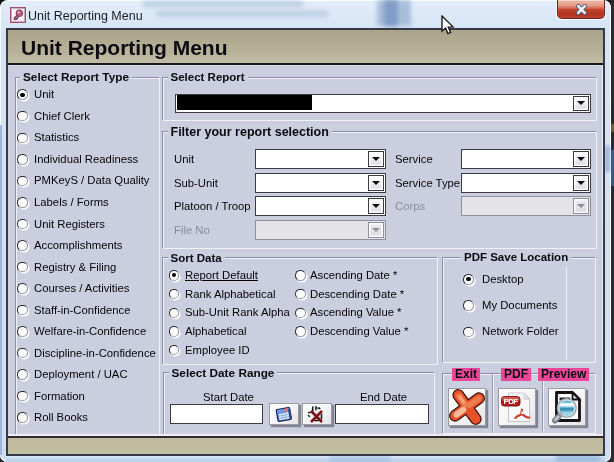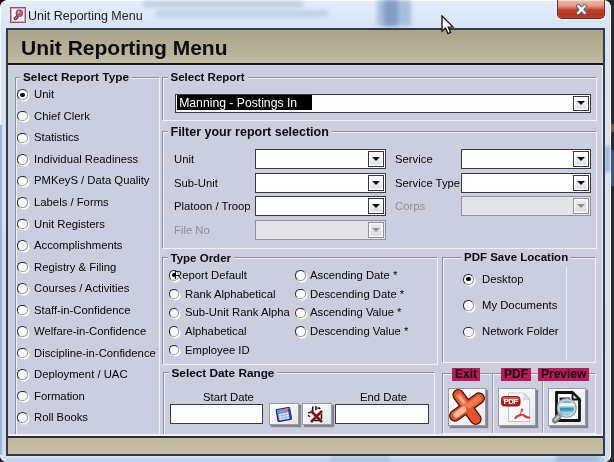--- a/index.html
+++ b/index.html
@@ -37,21 +37,21 @@
 .combo .btn::after{content:"";position:absolute;left:3px;top:50%;margin-top:-2px;width:0;height:0;border:4px solid transparent;border-top:4.6px solid #0c0c0c;}
 .combo.dis{background:#e3e3e8;border-color:#8f8f9e;}
 .combo.dis .btn{background:linear-gradient(180deg,#ececf0,#d8d8de);border-color:#8f8f9e;}
 .combo.dis .btn::after{border-top-color:#8e8e99;}
 
 .tbox{background:#fff;border:1px solid #3a3a40;box-sizing:border-box;}
 
 .sbtn{background:linear-gradient(135deg,#fdfdfd 0%,#f2f2f4 60%,#e4e4e8 100%);border:1px solid #9a9aa4;box-shadow:inset 1px 1px 0 #fff,2px 2px 1px rgba(70,70,82,.55);box-sizing:border-box;}
 
 .bbtn{width:38px;height:38px;background:linear-gradient(135deg,#fefefe 0%,#f4f4f6 55%,#e6e6ea 100%);border:1px solid #9a9aa4;box-shadow:inset 1px 1px 0 #fff,2px 2px 1px rgba(70,70,82,.55);box-sizing:border-box;}
-.bcap{font-weight:bold;font-size:12px;color:#0a0a10;background:#be185d;padding:0 3px;line-height:13px;white-space:nowrap;}
+.bcap{font-weight:bold;font-size:12px;color:#0a0a10;background:#ec4899;padding:0 3px;line-height:13px;white-space:nowrap;}
 
 #close{left:557px;top:0px;width:46px;height:18px;border-radius:0 0 5px 5px;
 background:linear-gradient(180deg,#eebaa8 0%,#e39b84 32%,#d0634b 47%,#c04128 54%,#b23523 82%,#bc4530 100%);
 border:1px solid #6e251a;border-top:none;box-shadow:0 1px 0 rgba(255,255,255,.75),-1px 1px 0 rgba(255,255,255,.55),1px 1px 0 rgba(255,255,255,.55),inset 0 1px 1px rgba(255,255,255,.5);}
 #close svg{position:absolute;left:17.5px;top:3.5px;}
 
 #ticon{left:10px;top:7px;}
 #ttext{left:28px;top:9px;font-size:12.5px;color:#1c1c20;}
 
 #rline{left:602px;top:66px;width:1px;height:368px;background:#ededf3;}
@@ -139,21 +139,20 @@
       <div class="abs radio" style="left:17.2px;top:390.8px;"></div>
       <div class="abs rlab" style="left:34px;top:389.7px;">Formation</div>
       <div class="abs radio" style="left:17.2px;top:412.4px;"></div>
       <div class="abs rlab" style="left:34px;top:411.3px;">Roll Books</div>
     </div>
 
   <div class="abs frame" style="left:163px;top:77.5px;width:432px;height:41px;"></div>
   <div class="abs cap" style="left:167.5px;top:71px;">Select Report</div>
   <div class="abs combo" style="left:175px;top:93.5px;width:415.5px;height:19px;">
     <div class="abs" style="left:1px;top:0.8px;width:134.5px;height:15.2px;background:#000;"></div>
-    <div class="abs" style="left:3.2px;top:1.8px;font-size:12.2px;color:#fff;white-space:nowrap;">Manning - Postings In</div>
     <div class="btn"></div>
   </div>
 
   <div class="abs frame" style="left:163px;top:132px;width:432px;height:115px;"></div>
   <div class="abs cap" style="left:167.5px;top:125.5px;font-size:12.5px;">Filter your report selection</div>
   <div id="filterrows">
       <div class="abs rlab" style="left:174px;top:152.5px;">Unit</div>
       <div class="abs combo" style="left:255px;top:148.5px;width:131px;height:20.5px;">
         <div class="btn"></div>
       </div>
@@ -177,24 +176,24 @@
       <div class="abs combo" style="left:461px;top:172.5px;width:130px;height:20.5px;">
         <div class="btn"></div>
       </div>
       <div class="abs rlab gray" style="left:395px;top:199.5px;">Corps</div>
       <div class="abs combo dis" style="left:461px;top:195.5px;width:130px;height:20.5px;">
         <div class="btn"></div>
       </div>
     </div>
 
   <div class="abs frame" style="left:163px;top:258px;width:273px;height:105px;"></div>
-  <div class="abs cap" style="left:167.5px;top:251.5px;">Type Order</div>
+  <div class="abs cap" style="left:167.5px;top:251.5px;">Sort Data</div>
   <div id="sortrows">
       <div class="abs radio sel" style="left:168.5px;top:270.1px;"></div>
-      <div class="abs rlab" style="left:174px;top:269.0px;">Report Default</div>
+      <div class="abs rlab" style="left:185px;top:269.0px;text-decoration:underline;">Report Default</div>
       <div class="abs radio" style="left:168.5px;top:288.8px;"></div>
       <div class="abs rlab" style="left:185px;top:287.7px;">Rank Alphabetical</div>
       <div class="abs radio" style="left:168.5px;top:307.5px;"></div>
       <div class="abs rlab" style="left:185px;top:306.4px;">Sub-Unit Rank Alpha</div>
       <div class="abs radio" style="left:168.5px;top:326.2px;"></div>
       <div class="abs rlab" style="left:185px;top:325.1px;">Alphabetical</div>
       <div class="abs radio" style="left:168.5px;top:344.9px;"></div>
       <div class="abs rlab" style="left:185px;top:343.8px;">Employee ID</div>
       <div class="abs radio" style="left:295px;top:270.1px;"></div>
       <div class="abs rlab" style="left:310px;top:269.0px;">Ascending Date *</div>

